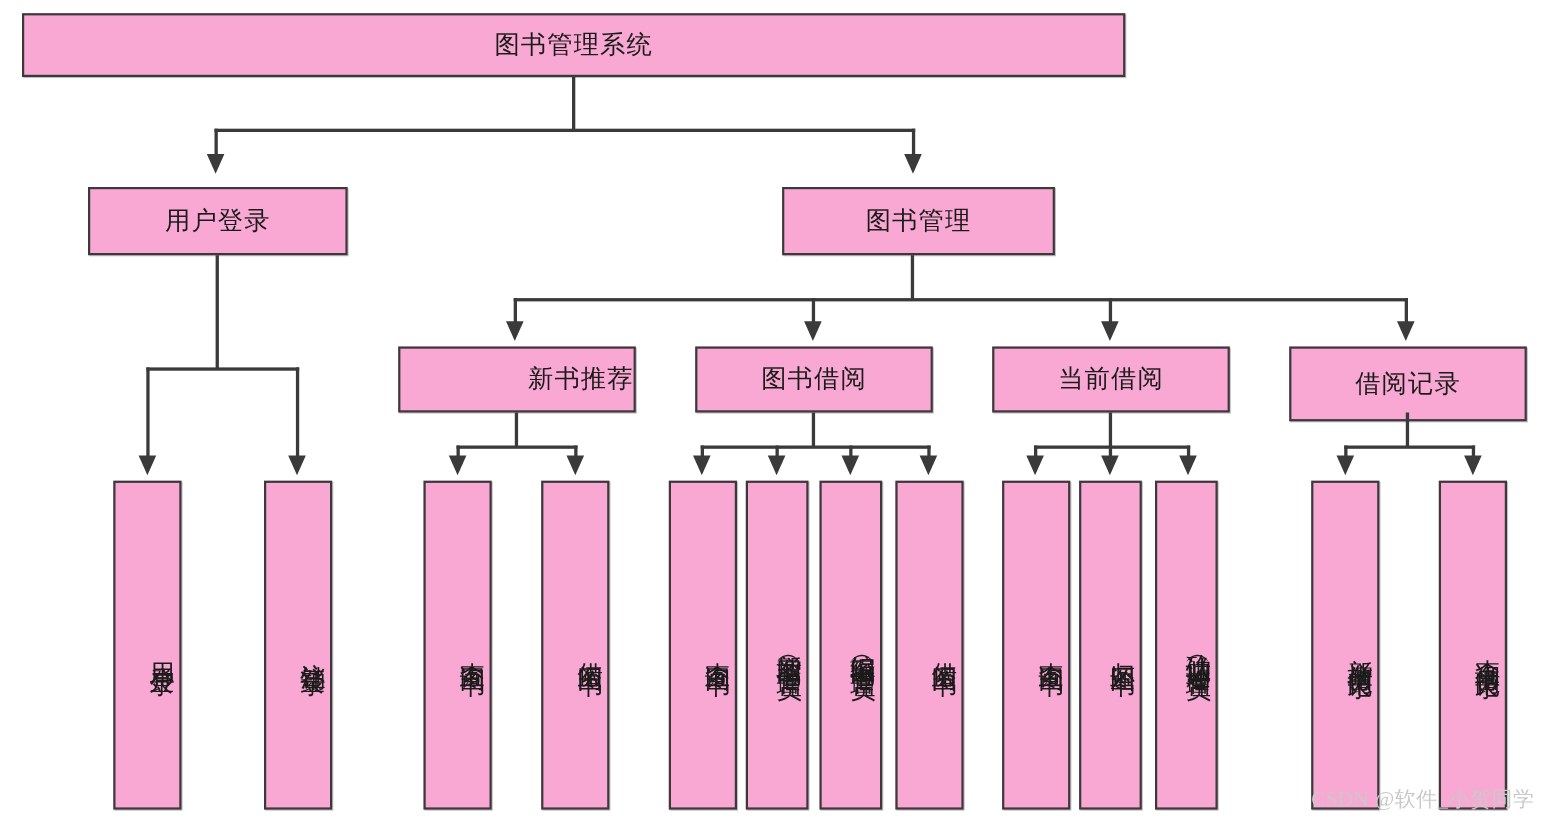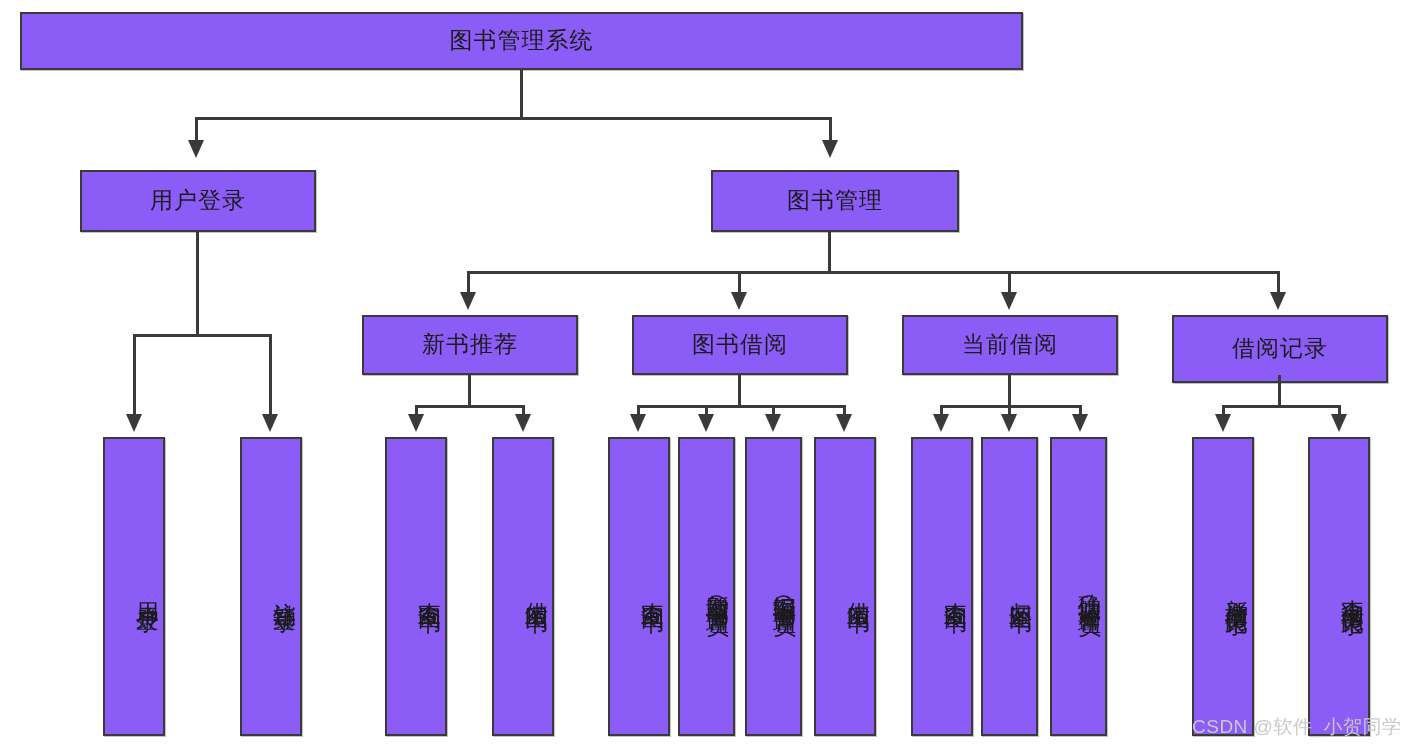--- a/index.html
+++ b/index.html
@@ -14,21 +14,21 @@
     position: relative;
     width: 1405px;
     height: 747px;
     background: #ffffff;
     overflow: hidden;
   }
   .node {
     position: absolute;
     box-sizing: border-box;
     border: 2px solid #3a3a3a;
-    background: #8b5cf6;
+    background: #f9a8d4;
     display: flex;
     align-items: center;
     justify-content: center;
     color: #1b1b1b;
     box-shadow: 1px 1px 0 rgba(120,120,120,0.45);
   }
   .node.h {
     font-size: 23px;
     letter-spacing: 1px;
     line-height: 1.2;
@@ -62,20 +62,21 @@
     border-left: 8px solid transparent;
     border-right: 8px solid transparent;
     border-top: 18px solid #3a3a3a;
   }
   .watermark {
     position: absolute;
     color: #c9c9c9;
     font-size: 19px;
     white-space: nowrap;
     letter-spacing: 0.5px;
+    font-family: Liberation Serif, serif;
   }
 </style>
 </head>
 <body>
 
 <div id="canvas">
 
   <div class="node h" style="left:20px; top:12px; width:1003px; height:58px;">
     <span>图书管理系统</span>
   </div>
@@ -108,21 +109,21 @@
   <div class="edge h" style="left:467px; top:271px; width:813px; height:3px;"></div>
   <div class="edge v" style="left:467px; top:271px; width:3px; height:27px;"></div>
   <div class="arrow" style="left:460px; top:292px;"></div>
   <div class="edge v" style="left:738px; top:271px; width:3px; height:27px;"></div>
   <div class="arrow" style="left:731px; top:292px;"></div>
   <div class="edge v" style="left:1008px; top:271px; width:3px; height:27px;"></div>
   <div class="arrow" style="left:1001px; top:292px;"></div>
   <div class="edge v" style="left:1277px; top:271px; width:3px; height:27px;"></div>
   <div class="arrow" style="left:1270px; top:292px;"></div>
 
-  <div class="node h" style="left:362px; top:315px; width:216px; height:60px;">
+  <div class="node h" style="left:362px; top:315px; width:216px; height:60px;justify-content:flex-end;">
     <span>新书推荐</span>
   </div>
   <div class="node h" style="left:902px; top:315px; width:216px; height:60px;">
     <span>当前借阅</span>
   </div>
   <div class="node h" style="left:632px; top:315px; width:216px; height:60px;">
     <span>图书借阅</span>
   </div>
   <div class="node h" style="left:1172px; top:315px; width:216px; height:68px;">
     <span>借阅记录</span>

